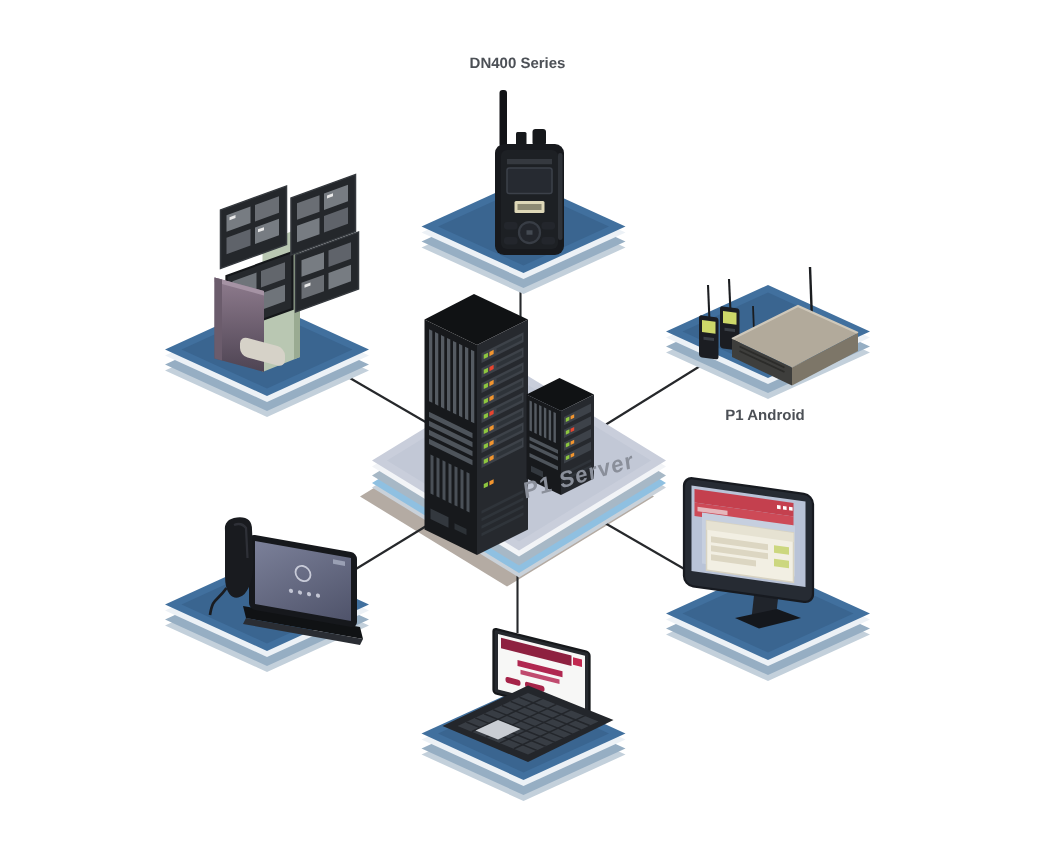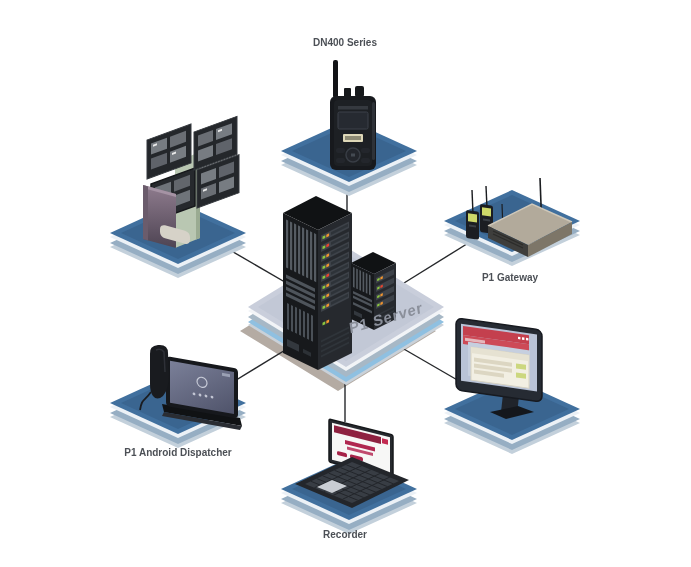--- a/index.html
+++ b/index.html
@@ -321,17 +321,15 @@
         <rect x="18" y="43" width="38" height="4" fill="#dcd6c2"></rect>
         <rect x="18" y="49" width="30" height="4" fill="#dcd6c2"></rect>
         <rect x="60" y="37" width="10" height="5" fill="#ccd77f"></rect>
         <rect x="60" y="46" width="10" height="5" fill="#ccd77f"></rect>
       </g>
     </g>
   </g>
 </svg>
 
   <div class="label" style="left:245px;top:36px;width:200px;">DN400 Series</div>
-  <div class="label" style="left:410px;top:271px;width:200px;">P1 Gateway</div>
-  <div class="label" style="left:78px;top:446px;width:200px;">P1 Android Dispatcher</div>
-  <div class="label" style="left:245px;top:528px;width:200px;">Recorder</div>
+  <div class="label" style="left:410px;top:271px;width:200px;">P1 Android</div>
   <div class="server-label">P1 Server</div>
 </div>
 
 </body></html>

